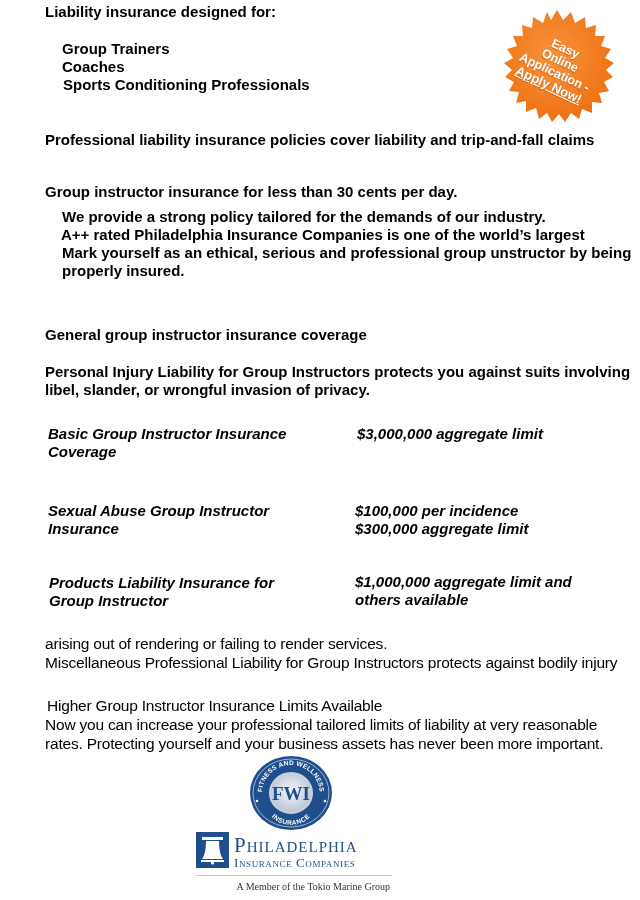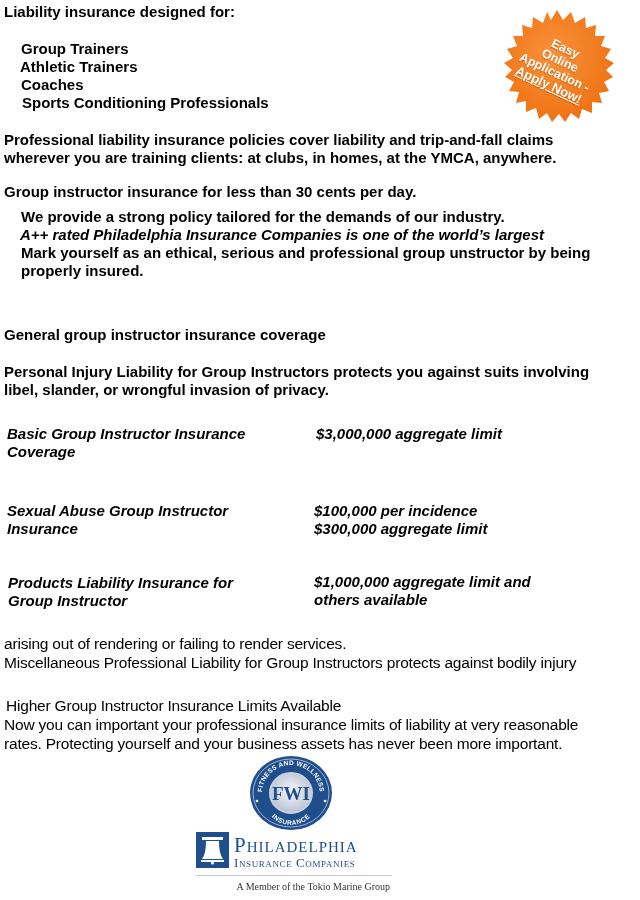--- a/index.html
+++ b/index.html
@@ -1,18 +1,18 @@
 <!DOCTYPE html>
 <html><head>
 <meta charset="utf-8">
 <style>
   html, body { margin: 0; padding: 0; background: #ffffff; }
   body { width: 640px; height: 900px; position: relative; overflow: hidden;
          font-family: "Liberation Sans", sans-serif; color: #000; }
-  .abs { position: absolute; }
+  .abs { position: absolute; margin-left: 41px; }
   .b { font-weight: bold; }
   .t { font-size: 15px; line-height: 18px; white-space: nowrap; }
   .ti { font-size: 15px; line-height: 18px; font-weight: bold; font-style: italic; white-space: nowrap; }
   .n { font-size: 15.5px; line-height: 19px; white-space: nowrap; letter-spacing: -0.2px; }
 
   
   .badge { position: absolute; left: 498px; top: 8px; width: 118px; height: 118px; cursor: pointer; }
   .badge svg { position: absolute; left: 0; top: 0; }
   .badge-text { position: absolute; left: 0; top: 0; width: 118px; height: 118px;
     transform: rotate(25deg); color: #fff; font-weight: bold; font-size: 12.5px; line-height: 13px;
@@ -31,21 +31,20 @@
   .phila-member { position: absolute; right: 6px; top: 49px; font-family: "Liberation Serif", serif;
     font-size: 10px; color: #333; white-space: nowrap; }
   .bell { position: absolute; left: 0; top: 0; width: 33px; height: 36px; background: #1f4e8c; }
 </style>
 </head>
 <body>
 
 <div class="abs t b" style="left:4px;top:3px;">Liability insurance designed for:</div>
 <div class="abs" style="left:21px;top:40px;">
   <div class="t b" style="margin-left:0;">Group Trainers</div>
-  <div class="t b" style="margin-left:-1px;">Athletic Trainers</div>
   <div class="t b" style="margin-left:0;">Coaches</div>
   <div class="t b" style="margin-left:1px;">Sports Conditioning Professionals</div>
 </div>
 
 <div class="badge">
   <svg width="118" height="118" viewBox="0 0 118 118">
     <defs>
       <radialGradient id="bg" cx="45%" cy="40%" r="65%">
         <stop offset="0%" stop-color="#f8923a"></stop>
         <stop offset="100%" stop-color="#ee6f10"></stop>
@@ -56,28 +55,27 @@
   <div class="badge-text">
     <span>Easy</span>
     <span>Online</span>
     <span>Application -</span>
     <span class="apply">Apply Now!</span>
   </div>
 </div>
 
 <div class="abs" style="left:4px;top:131px;">
   <div class="t b">Professional liability insurance policies cover liability and trip-and-fall claims</div>
-  <div class="t b">wherever you are training clients: at clubs, in homes, at the YMCA, anywhere.</div>
 </div>
 
 <div class="abs t b" style="left:4px;top:183px;">Group instructor insurance for less than 30 cents per day.</div>
 
 <div class="abs" style="left:21px;top:208px;">
   <div class="t b">We provide a strong policy tailored for the demands of our industry.</div>
-  <div class="t b" style="margin-left:-1px;font-style:italic;">A++ rated Philadelphia Insurance Companies is one of the world’s largest</div>
+  <div class="t b" style="margin-left:-1px;">A++ rated Philadelphia Insurance Companies is one of the world’s largest</div>
   <div class="t b">Mark yourself as an ethical, serious and professional group unstructor by being</div>
   <div class="t b">properly insured.</div>
 </div>
 
 <div class="abs t b" style="left:4px;top:326px;">General group instructor insurance coverage</div>
 
 <div class="abs" style="left:4px;top:363px;">
   <div class="t b">Personal Injury Liability for Group Instructors protects you against suits involving</div>
   <div class="t b">libel, slander, or wrongful invasion of privacy.</div>
 </div>
@@ -108,21 +106,21 @@
   <div class="ti">others available</div>
 </div>
 
 <div class="abs" style="left:4px;top:634px;">
   <div class="n">arising out of rendering or failing to render services.</div>
   <div class="n">Miscellaneous Professional Liability for Group Instructors protects against bodily injury</div>
 </div>
 
 <div class="abs" style="left:4px;top:696px;">
   <div class="n" style="margin-left:2px;">Higher Group Instructor Insurance Limits Available</div>
-  <div class="n">Now you can important your professional insurance limits of liability at very reasonable</div>
+  <div class="n">Now you can increase your professional tailored limits of liability at very reasonable</div>
   <div class="n">rates. Protecting yourself and your business assets has never been more important.</div>
 </div>
 
 <div class="fwi">
   <svg width="86" height="78" viewBox="0 0 86 78">
     <defs>
       <path id="arcTop" d="M 14 40 A 29 29 0 0 1 72 40"></path>
       <path id="arcBot" d="M 16 44 A 27 27 0 0 0 70 44"></path>
       <radialGradient id="inner" cx="50%" cy="45%" r="55%">
         <stop offset="0%" stop-color="#f4f6fa"></stop>

